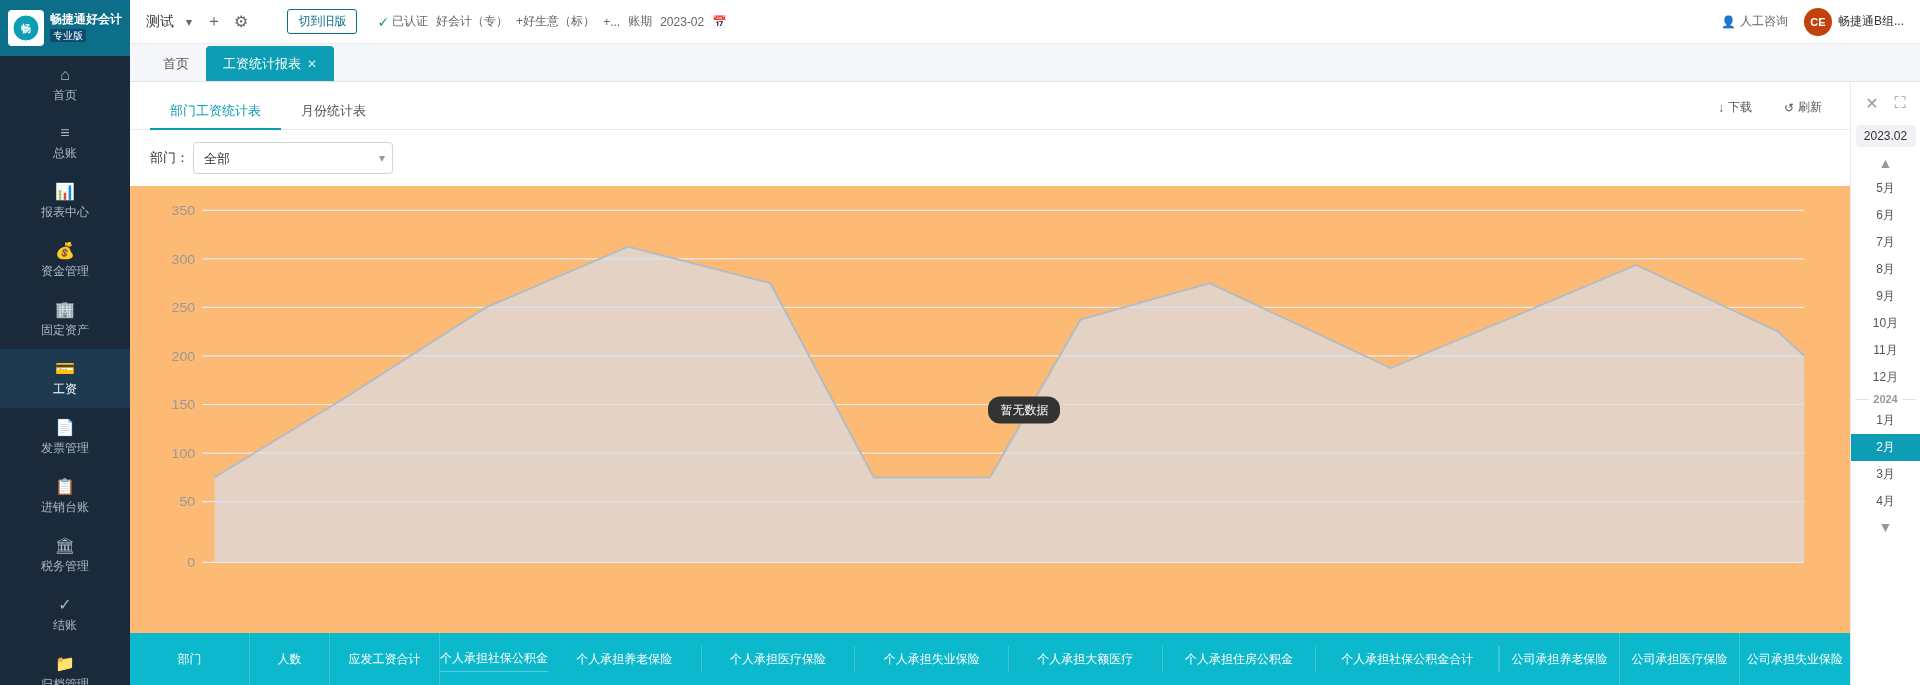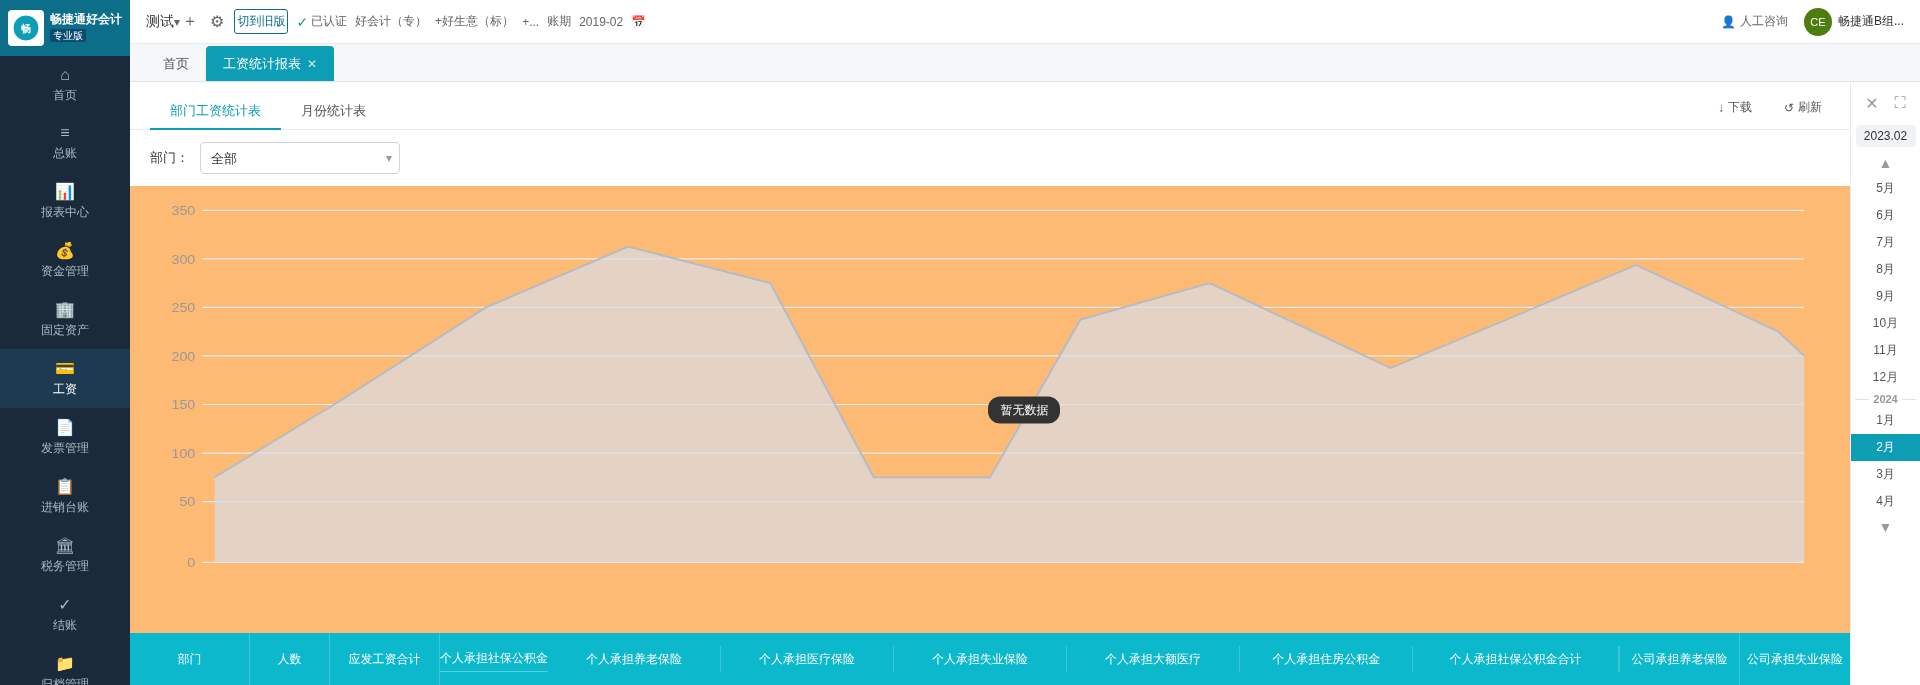--- a/index.html
+++ b/index.html
@@ -76,20 +76,21 @@
     }
 
     
     .topbar {
       background: #fff;
       border-bottom: 1px solid #e8ecf0;
       padding: 0 16px;
       height: 44px;
       display: flex;
       align-items: center;
+      gap: 12px;
       flex-shrink: 0;
     }
     .topbar-title {
       font-size: 14px;
       color: #333;
       font-weight: 500;
     }
     .topbar-dropdown {
       color: #666;
       cursor: pointer;
@@ -105,24 +106,25 @@
       border: none;
       cursor: pointer;
       color: #666;
       font-size: 16px;
       padding: 2px;
     }
     .topbar-switch-btn {
       border: 1px solid #0d6e8a;
       color: #0d6e8a;
       background: #fff;
-      padding: 3px 2px;
+      padding: 3px 10px;
       border-radius: 3px;
       cursor: pointer;
       font-size: 12px;
+      margin-left: 29px;
     }
     .topbar-status {
       display: flex;
       align-items: center;
       gap: 8px;
       margin-left: 8px;
       font-size: 12px;
       color: #666;
     }
     .status-badge {
@@ -147,28 +149,28 @@
     }
     .user-btn {
       display: flex;
       align-items: center;
       gap: 6px;
       cursor: pointer;
     }
     .user-avatar {
       width: 28px;
       height: 28px;
-      background: #4d7c0f;
+      background: #c2410c;
       border-radius: 50%;
       display: flex;
       align-items: center;
       justify-content: center;
       color: #fff;
       font-size: 11px;
-      font-weight: normal;
+      font-weight: bold;
     }
     .user-name { font-size: 12px; color: #333; }
 
     
     .tab-bar {
       background: #f5f7fa;
       border-bottom: 1px solid #e0e4ea;
       padding: 0 16px;
       display: flex;
       align-items: flex-end;
@@ -231,21 +233,21 @@
       color: #0d9eb5;
       border-bottom: 2px solid #0d9eb5;
       font-weight: 500;
     }
 
     
     .toolbar {
       padding: 12px 20px;
       display: flex;
       align-items: center;
-      gap: 11px;
+      gap: 4px;
       background: #fff;
     }
     .toolbar-label { font-size: 13px; color: #333; }
     .toolbar-select {
       width: 200px;
       height: 32px;
       border: 1px solid #d0d5dc;
       border-radius: 4px;
       padding: 0 30px 0 10px;
       font-size: 13px;
@@ -477,21 +479,21 @@
     </div>
     <div class="topbar-status">
       <div class="status-badge">
         <span class="status-check">✓</span>
         <span>已认证</span>
       </div>
       <span>好会计（专）</span>
       <span>+好生意（标）</span>
       <span>+...</span>
       <span>账期</span>
-      <span>2019-02</span>
+      <span>2023-02</span>
       <span style="cursor:pointer;">📅</span>
     </div>
     <div class="topbar-right">
       <div class="help-btn">
         <span>👤</span>
         <span>人工咨询</span>
       </div>
       <div class="user-btn">
         <div class="user-avatar">
           <span>CE</span>
@@ -604,20 +606,23 @@
               <span>个人承担住房公积金</span>
             </div>
             <div class="table-col-header" style="flex:1.2;">
               <span>个人承担社保公积金合计</span>
             </div>
           </div>
         </div>
         <div class="table-col-header" style="width:120px;">
           <span>公司承担养老保险</span>
         </div>
+        <div class="table-col-header" style="width:120px;">
+          <span>公司承担医疗保险</span>
+        </div>
         <div class="table-col-header" style="width:110px; border-right:none;">
           <span>公司承担失业保险</span>
         </div>
       </div>
 
     </div>
 
     <div class="right-panel">
       <div class="panel-top-btns">
         <span class="panel-close-btn">✕</span>

